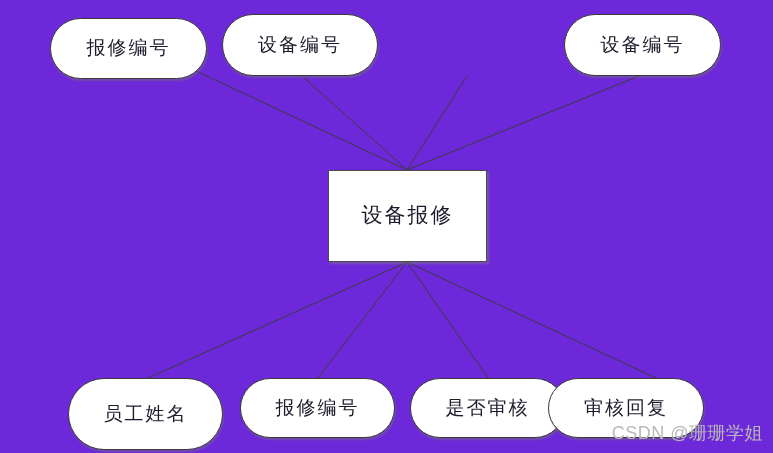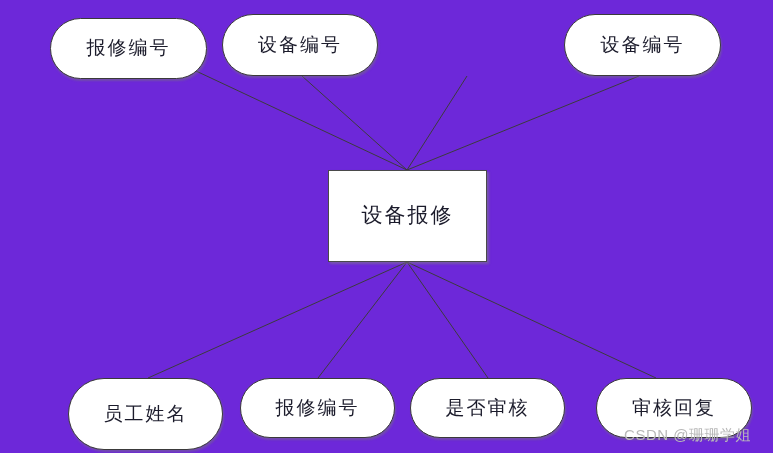--- a/index.html
+++ b/index.html
@@ -48,24 +48,24 @@
     font-size: 21px;
     border: 1px solid #4a4a4a;
     box-shadow: 2px 2px 2px rgba(130,130,130,0.5);
   }
   .node-label {
     line-height: 1;
     padding-bottom: 2px;
   }
   #watermark {
     position: absolute;
-    right: 22px;
+    right: 10px;
     bottom: 8px;
     font-family: "Liberation Sans", "DejaVu Sans", sans-serif;
-    font-size: 15px;
+    font-size: 18px;
     color: #b9b9b9;
     letter-spacing: 0.5px;
     z-index: 3;
     user-select: none;
   }
 </style>
 </head>
 <body>
 
 <div id="er-canvas">
@@ -97,18 +97,18 @@
 
   <div class="node attr" style="left: 68px; top: 378px; width: 155px; height: 72px;">
     <span class="node-label">员工姓名</span>
   </div>
   <div class="node attr" style="left: 240px; top: 378px; width: 155px; height: 60px;">
     <span class="node-label">报修编号</span>
   </div>
   <div class="node attr" style="left: 410px; top: 378px; width: 155px; height: 60px;">
     <span class="node-label">是否审核</span>
   </div>
-  <div class="node attr" style="left: 596px; top: 378px; width: 156px; height: 60px;">
+  <div class="node attr" style="left: 548px; top: 378px; width: 156px; height: 60px;">
     <span class="node-label">审核回复</span>
   </div>
 
   <div id="watermark">CSDN @珊珊学姐</div>
 </div>
 
 </body></html>

